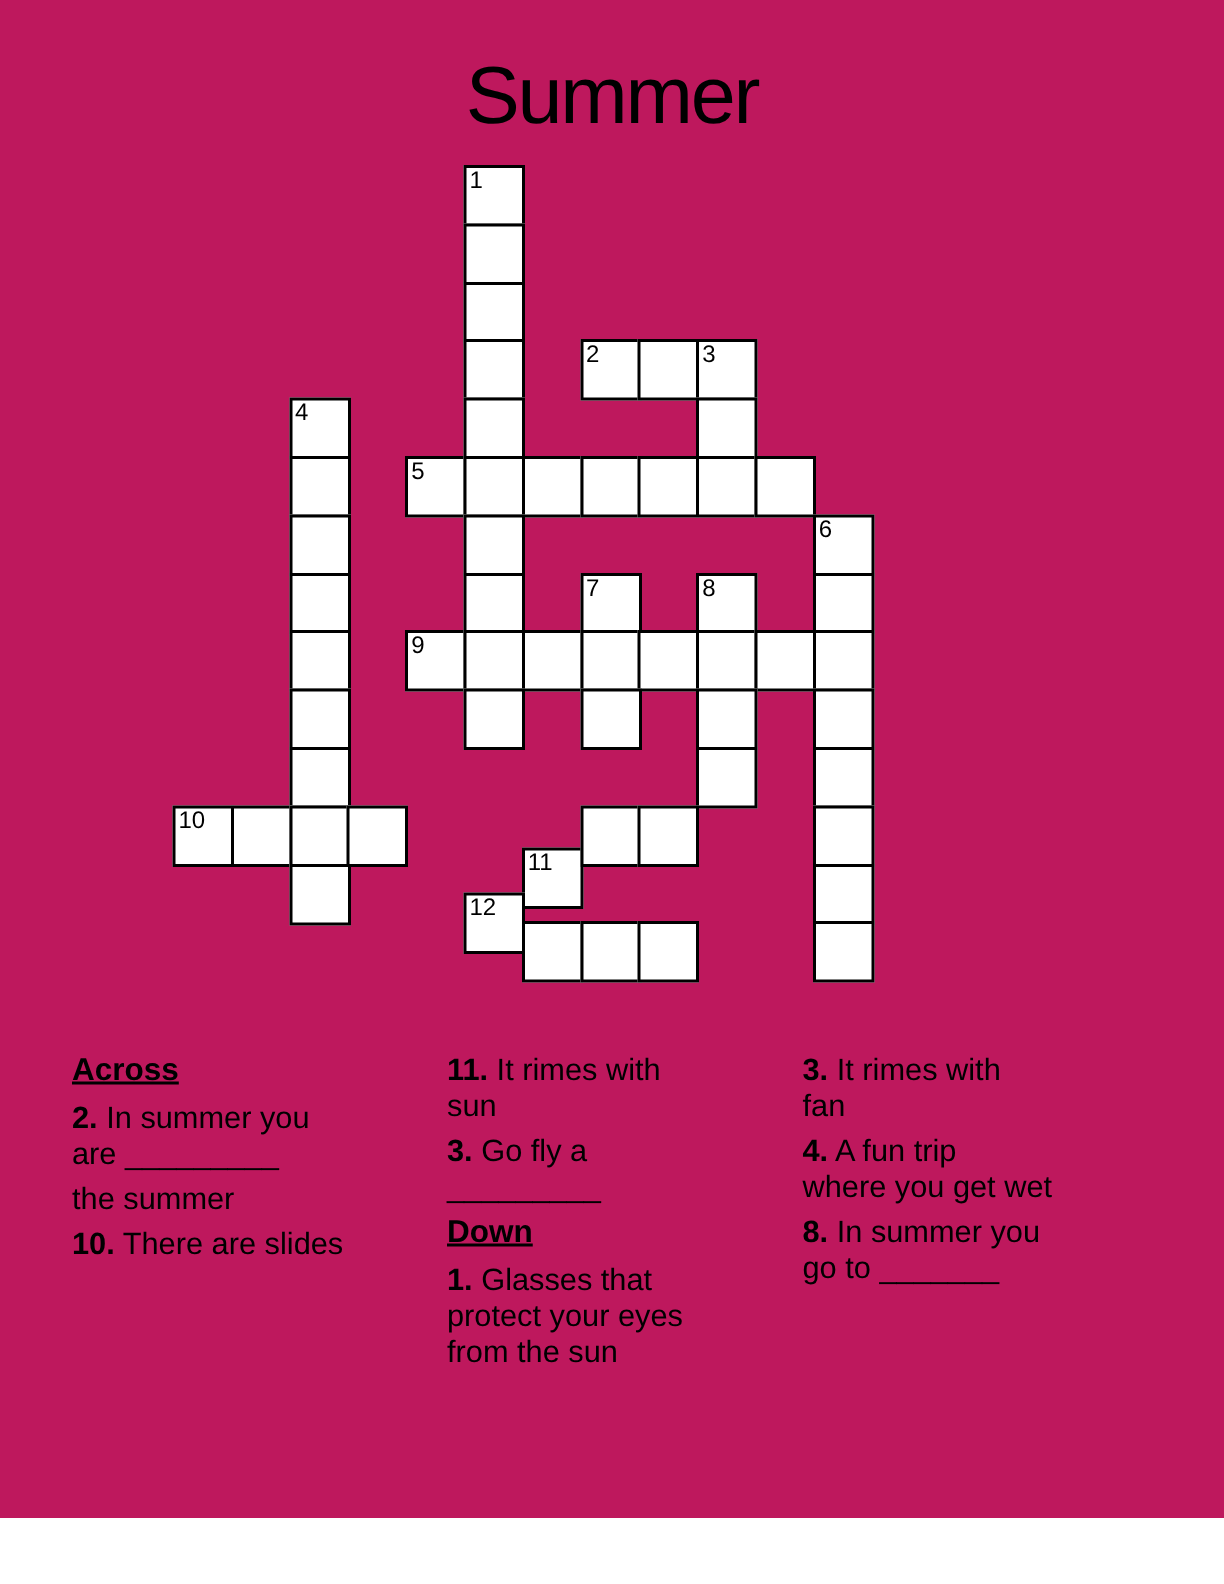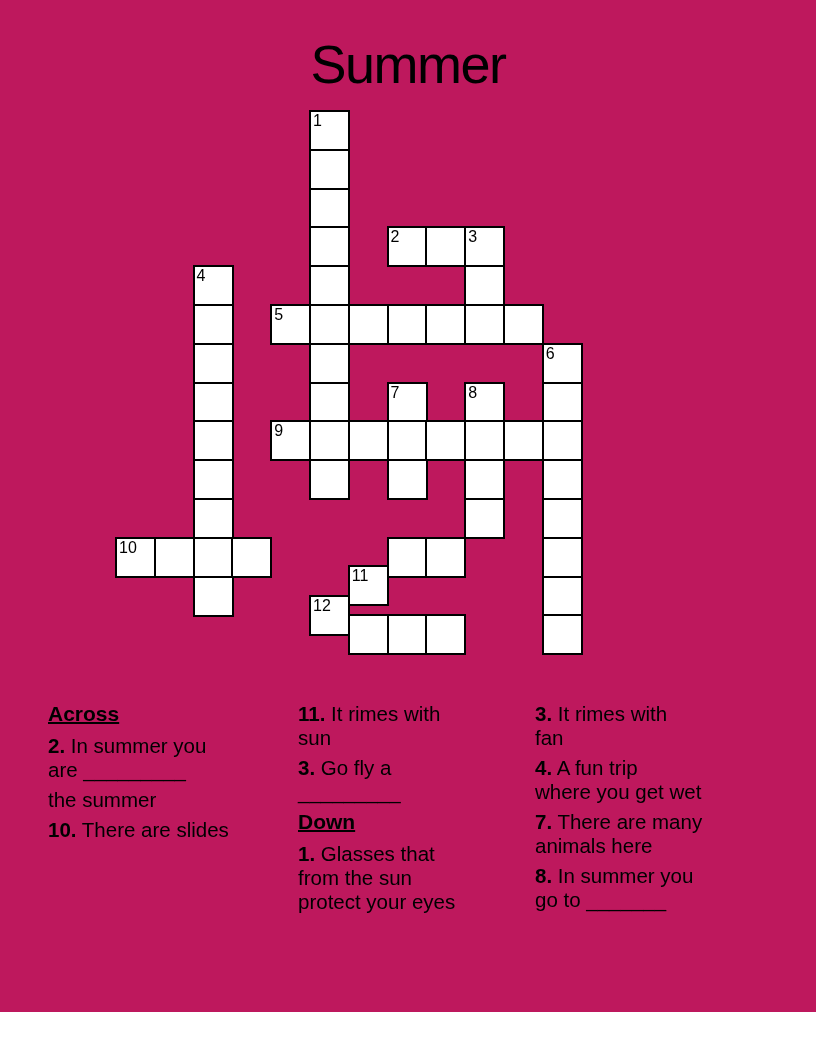--- a/index.html
+++ b/index.html
@@ -178,35 +178,31 @@
         <div class="clue-line"><span class="clue-num">11.</span> It rimes with</div>
         <div class="clue-line">sun</div>
       </div>
       <div class="clue-block">
         <div class="clue-line"><span class="clue-num">3.</span> Go fly a</div>
         <div class="clue-line">_________</div>
       </div>
       <div class="clue-header">Down</div>
       <div class="clue-block">
         <div class="clue-line"><span class="clue-num">1.</span> Glasses that</div>
+        <div class="clue-line">protect your eyes</div>
         <div class="clue-line">from the sun</div>
-        <div class="clue-line">protect your eyes</div>
       </div>
     </div>
   <div id="clue-col-2" class="clue-col">
       <div class="clue-block">
         <div class="clue-line"><span class="clue-num">3.</span> It rimes with</div>
         <div class="clue-line">fan</div>
       </div>
       <div class="clue-block">
         <div class="clue-line"><span class="clue-num">4.</span> A fun trip</div>
         <div class="clue-line">where you get wet</div>
-      </div>
-      <div class="clue-block">
-        <div class="clue-line"><span class="clue-num">7.</span> There are many</div>
-        <div class="clue-line">animals here</div>
       </div>
       <div class="clue-block">
         <div class="clue-line"><span class="clue-num">8.</span> In summer you</div>
         <div class="clue-line">go to _______</div>
       </div>
     </div>
 </div>
 
 </body></html>

